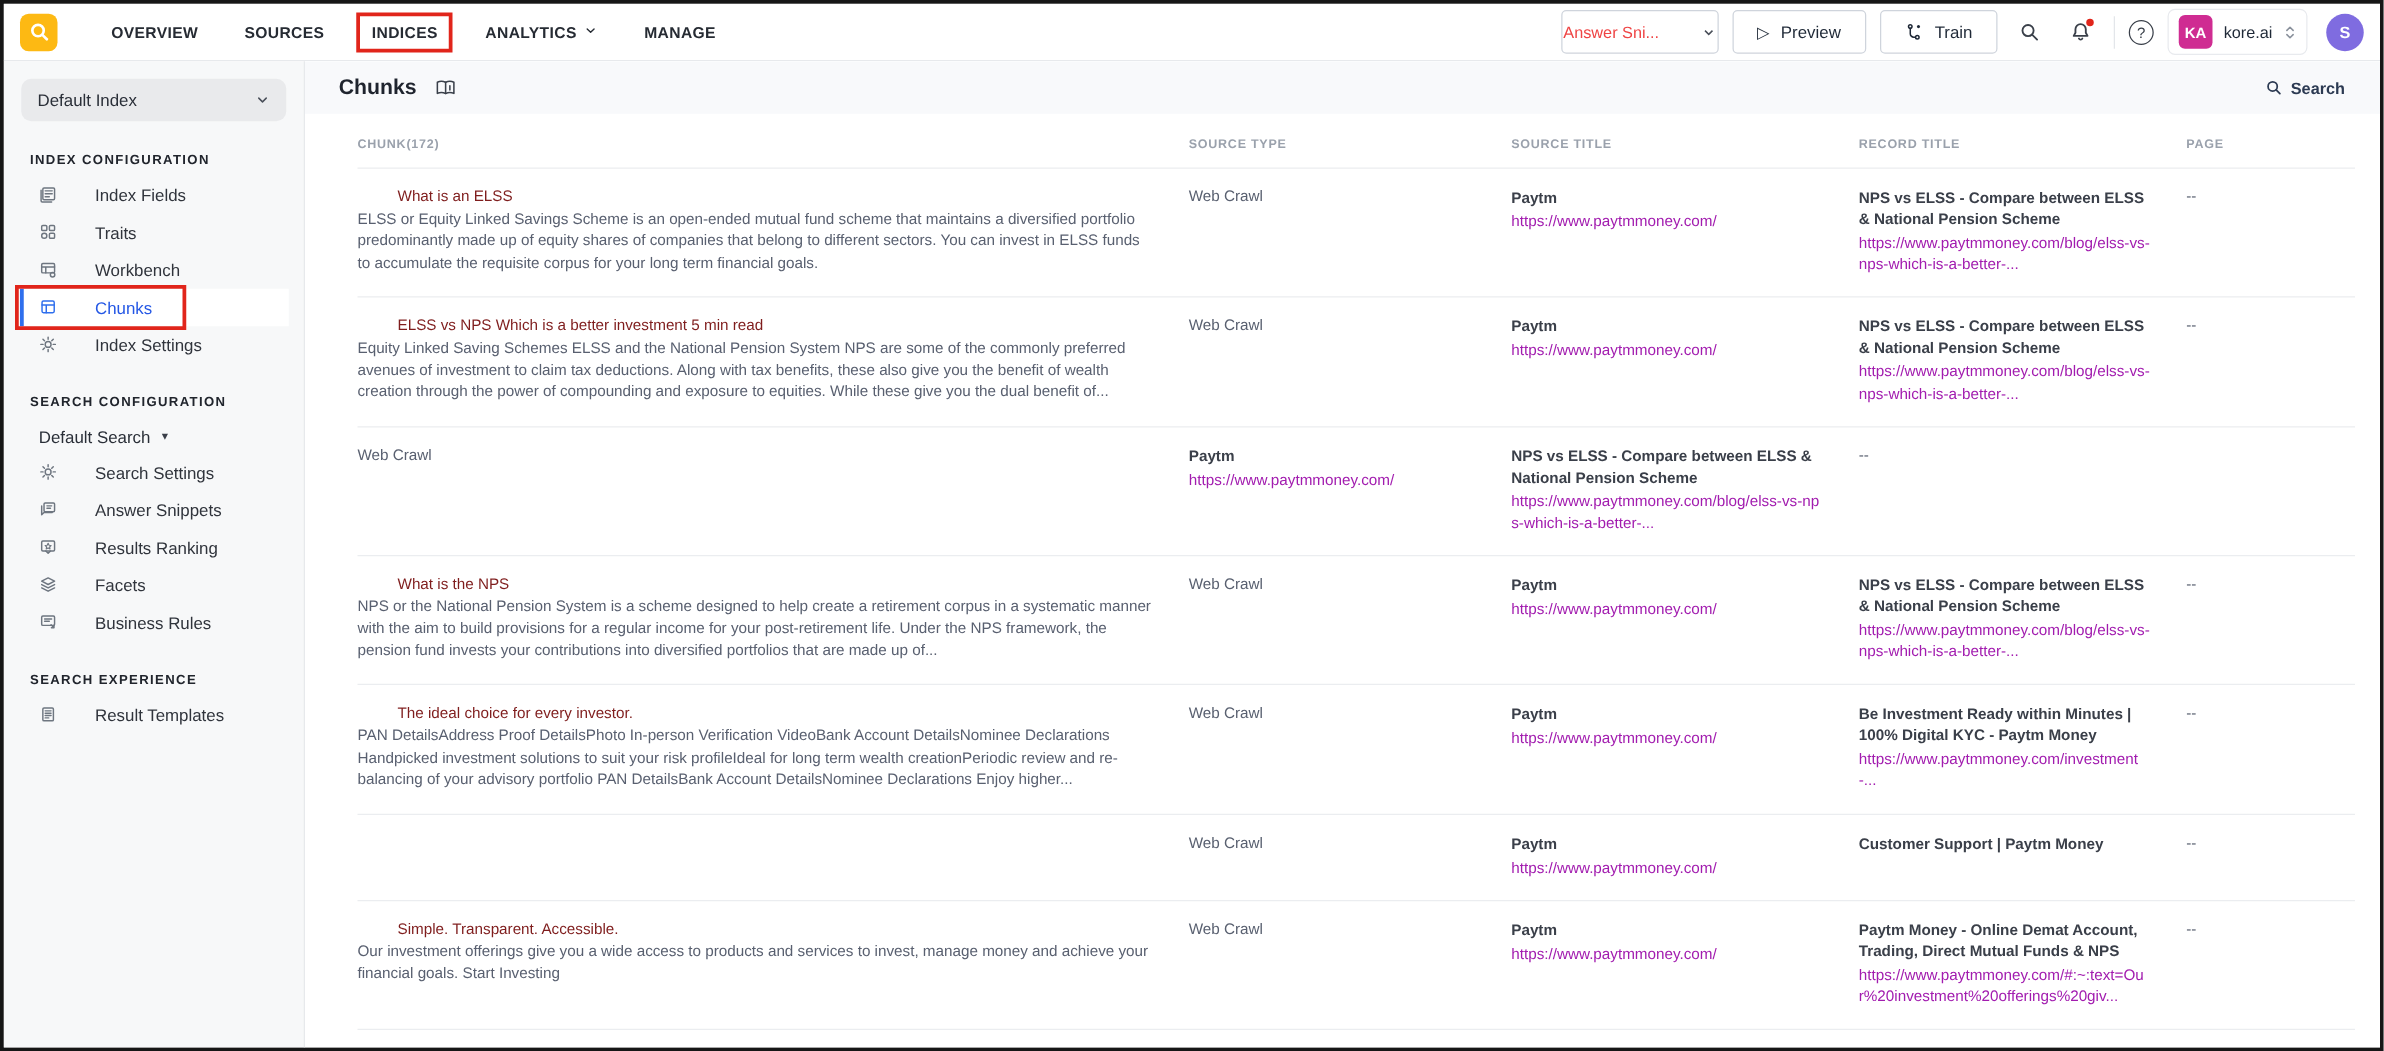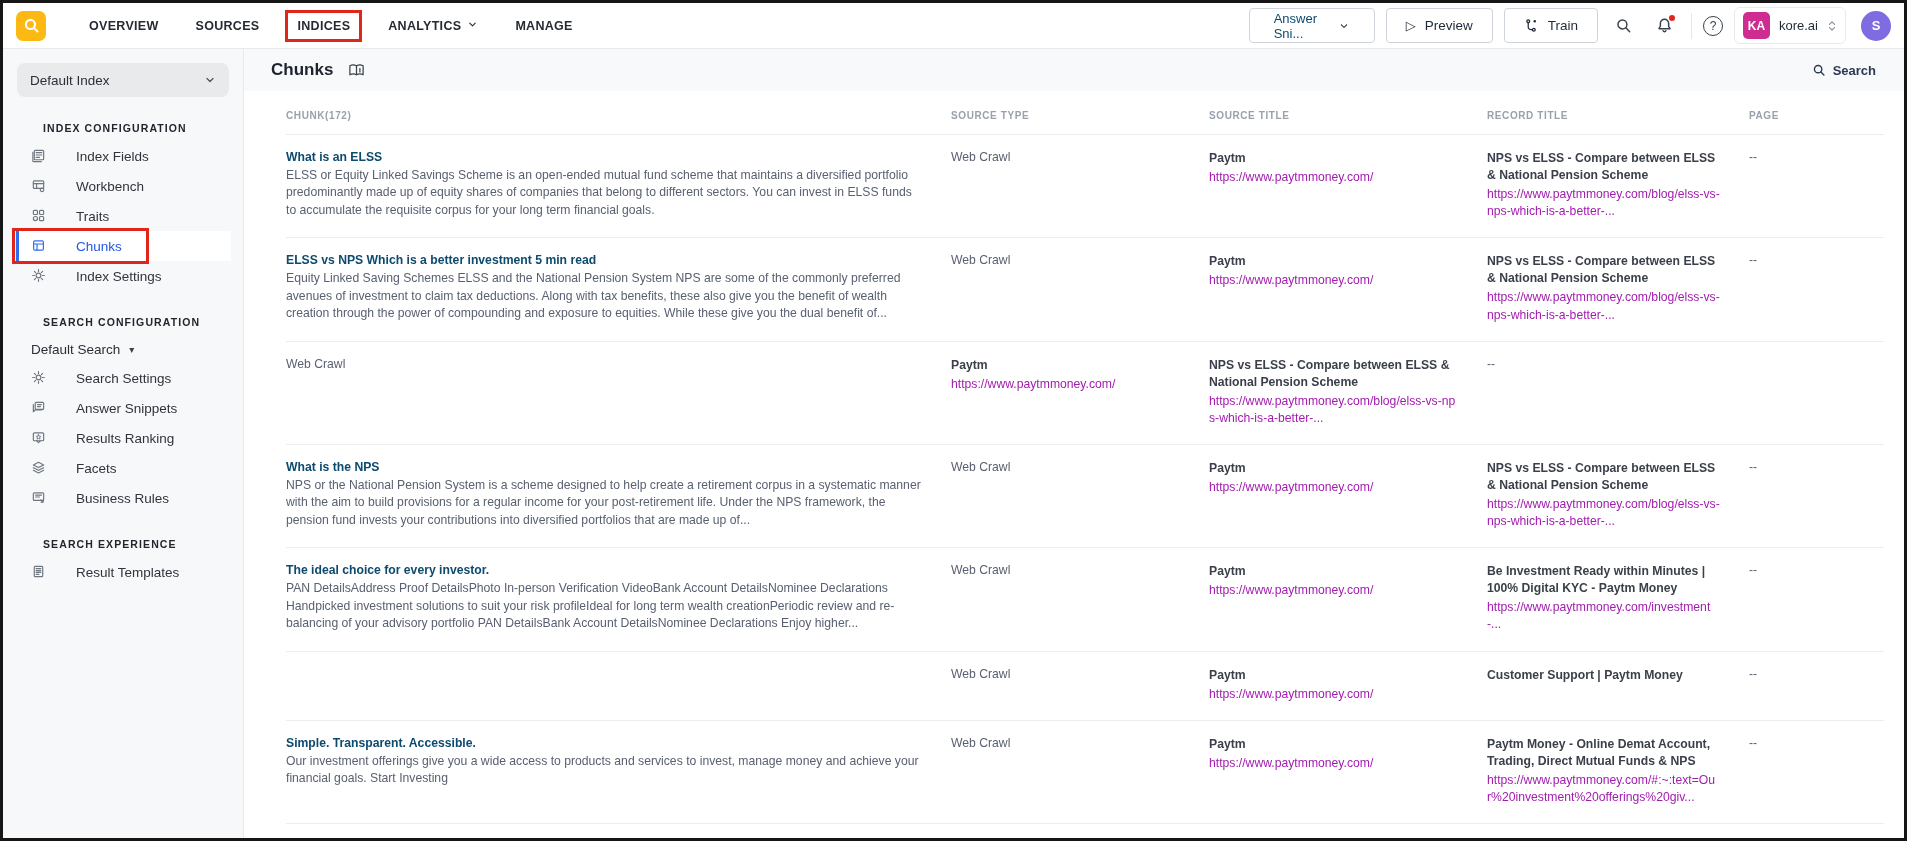--- a/index.html
+++ b/index.html
@@ -9,42 +9,42 @@
 
   
   .topnav { height:46px; flex:0 0 46px; display:flex; align-items:center; padding:0 13px; background:#fff; border-bottom:1px solid #e7e9ec; }
   .logo { width:30px; height:30px; border-radius:7px; background:#fdb913; display:flex; align-items:center; justify-content:center; color:#fff; flex:0 0 30px; cursor:pointer; }
   .logo svg { width:17px; height:17px; stroke:#fff; stroke-width:2; fill:none; stroke-linecap:round; }
   .nav-items { display:flex; align-items:center; margin-left:32px; }
   .nav-item { font-size:12.5px; font-weight:600; color:#262b33; letter-spacing:.3px; padding:8px 11px; margin-right:15px; cursor:pointer; display:flex; align-items:center; gap:6px; white-space:nowrap; }
   .nav-item.boxed { border:3px solid #e1251b; padding:6px 9px; }
   .nav-item .chev svg { width:11px; height:11px; stroke:#262b33; stroke-width:1.6; fill:none; stroke-linecap:round; stroke-linejoin:round; }
   .topnav-right { margin-left:auto; display:flex; align-items:center; gap:11px; }
-  .select-box { width:126px; height:35px; border:1px solid #cfd4dc; border-radius:4px; background:#fff; display:flex; align-items:center; justify-content:space-between; padding:0 24px; font-size:13px; color:#0c4a6e; cursor:pointer; }
+  .select-box { width:126px; height:35px; border:1px solid #cfd4dc; border-radius:4px; background:#fff; display:flex; align-items:center; justify-content:space-between; padding:0 1px; font-size:13px; color:#ef4444; cursor:pointer; }
   .btn { height:35px; border:1px solid #cfd4dc; border-radius:4px; background:#fff; display:flex; align-items:center; gap:9px; padding:0 19px; font-size:13.5px; color:#1f2937; cursor:pointer; white-space:nowrap; }
   .btn .tri { font-size:13px; color:#1f2937; }
   .iconbtn { width:30px; height:30px; display:flex; align-items:center; justify-content:center; cursor:pointer; position:relative; color:#3a404a; }
   .iconbtn svg { width:17px; height:17px; stroke:currentColor; stroke-width:1.4; fill:none; stroke-linecap:round; stroke-linejoin:round; }
   .bell-dot { position:absolute; top:4px; right:5px; width:6px; height:6px; border-radius:50%; background:#e1251b; }
   .vdiv { width:1px; height:26px; background:#e3e6ea; }
   .help-circle { width:20px; height:20px; border:1.4px solid #3a404a; border-radius:50%; font-size:12px; color:#3a404a; display:flex; align-items:center; justify-content:center; cursor:pointer; }
   .account { display:flex; align-items:center; gap:9px; border:1px solid #e8eaee; border-radius:6px; padding:4px 8px; cursor:pointer; }
   .ka-badge { width:27px; height:27px; border-radius:5px; background:#cf2c92; color:#fff; font-size:12px; font-weight:700; display:flex; align-items:center; justify-content:center; }
   .account-name { font-size:13px; color:#1f2937; }
   .sorter svg { width:10px; height:14px; stroke:#8a919c; stroke-width:1.5; fill:none; stroke-linecap:round; stroke-linejoin:round; }
   .avatar { width:30px; height:30px; border-radius:50%; background:#7f6ce0; color:#fff; font-size:13px; font-weight:600; display:flex; align-items:center; justify-content:center; margin-left:4px; cursor:pointer; }
 
   
   .app { flex:1; display:flex; min-height:0; }
 
   
   .sidebar { width:241px; flex:0 0 241px; background:#f7f8f9; border-right:1px solid #e7e9ec; padding-top:14px; position:relative; overflow:hidden; }
   .index-dropdown { margin:0 14px 4px 14px; height:34px; background:#e9eaec; border-radius:8px; display:flex; align-items:center; justify-content:space-between; padding:12px 13px; font-size:13.5px; color:#2a2f38; cursor:pointer; }
   .index-dropdown svg { width:12px; height:12px; stroke:#4a505a; stroke-width:1.6; fill:none; stroke-linecap:round; stroke-linejoin:round; }
-  .side-section-title { margin-top:25px; margin-bottom:7px; padding-left:40px; font-size:10.5px; font-weight:700; letter-spacing:1.1px; color:#21252d; }
+  .side-section-title { margin-top:25px; margin-bottom:7px; padding-left:21px; font-size:10.5px; font-weight:700; letter-spacing:1.1px; color:#21252d; }
   .side-sub { height:28px; display:flex; align-items:center; gap:9px; padding-left:28px; font-size:13.5px; color:#2a2f38; cursor:pointer; }
   .side-sub .caret { font-size:10px; color:#3a3f49; }
   .side-item { height:30px; display:flex; align-items:center; gap:29px; padding-left:28px; font-size:13.5px; color:#30343c; cursor:pointer; position:relative; }
   .side-item .icn { width:16px; height:16px; color:#6e7680; display:flex; flex:0 0 16px; }
   .side-item .icn svg { width:15px; height:15px; stroke:currentColor; stroke-width:1.25; fill:none; stroke-linecap:round; stroke-linejoin:round; }
   .side-item.active { background:#fff; border-left:3px solid #2f6fed; margin-left:13px; margin-right:12px; padding-left:12px; color:#2457e5; font-weight:500; }
   .side-item.active .icn { color:#2f6fed; }
   .red-box { position:absolute; left:-7px; top:-3px; width:137px; height:36px; border:3px solid #e1251b; pointer-events:none; }
 
   
@@ -55,21 +55,21 @@
   .title-icon svg { width:17px; height:17px; stroke:currentColor; stroke-width:1.3; fill:none; stroke-linecap:round; stroke-linejoin:round; }
   .header-search { margin-left:auto; display:flex; align-items:center; gap:7px; font-size:13px; font-weight:600; color:#2c3a52; cursor:pointer; }
   .header-search svg { width:14px; height:14px; stroke:#2c3a52; stroke-width:1.6; fill:none; stroke-linecap:round; }
 
   .table { flex:1; min-height:0; padding:0 20px 0 42px; overflow:hidden; }
   .thead, .trow { display:grid; grid-template-columns:665px 258px 278px 262px 1fr; }
   .thead { padding:19px 0 13px; }
   .th { font-size:10px; font-weight:700; letter-spacing:.6px; color:#9aa1ac; }
   .trow { border-top:1px solid #ebedf0; padding:15px 0 17px; }
   .chunk-cell { padding-right:46px; }
-  .chunk-title { font-size:12.2px; font-weight:700; color:#0c4a6e; margin-bottom:3px; }
+  .chunk-title { font-size:12.2px; font-weight:400; color:#7f1d1d; margin-bottom:3px;margin-left:32px; }
   .chunk-body { font-size:12.2px; color:#596070; line-height:1.42; }
   .cell { font-size:12.2px; color:#596070; padding-right:28px; }
   .cell-title { font-size:12.2px; font-weight:700; color:#3a3f49; line-height:1.4; margin-bottom:2px; }
   .cell-url { font-size:12.2px; color:#a21caf; line-height:1.4; word-break:break-all; }
   .page-cell { color:#596070; }
 </style>
 </head>
 <body>
 
 <div id="screen">
@@ -180,37 +180,37 @@
                 <rect x="3.5" y="2.5" width="10" height="10" rx="1"></rect>
                 <path d="M5.5 5h6M5.5 7.5h6M5.5 10h3.5"></path>
                 <path d="M2 4.5v9a1 1 0 0 0 1 1h8"></path>
               </svg>
             </span>
             <span>Index Fields</span>
           </div>
           <div class="side-item">
             <span class="icn">
               <svg viewBox="0 0 16 16">
-                <rect x="2.5" y="3" width="11" height="8" rx="1"></rect>
-                <path d="M2.5 6h11M6 6v5"></path>
-                <circle cx="11.8" cy="12.6" r="1.9"></circle>
-              </svg>
-            </span>
-            <span>Workbench</span>
-          </div>
-          <div class="side-item">
-            <span class="icn">
-              <svg viewBox="0 0 16 16">
                 <rect x="2.5" y="2.5" width="4.4" height="4.4" rx="1"></rect>
                 <rect x="9.1" y="2.5" width="4.4" height="4.4" rx="1"></rect>
                 <circle cx="4.7" cy="11.3" r="2.2"></circle>
                 <rect x="9.1" y="9.1" width="4.4" height="4.4" rx="1"></rect>
               </svg>
             </span>
             <span>Traits</span>
+          </div>
+          <div class="side-item">
+            <span class="icn">
+              <svg viewBox="0 0 16 16">
+                <rect x="2.5" y="3" width="11" height="8" rx="1"></rect>
+                <path d="M2.5 6h11M6 6v5"></path>
+                <circle cx="11.8" cy="12.6" r="1.9"></circle>
+              </svg>
+            </span>
+            <span>Workbench</span>
           </div>
           <div class="side-item active">
             <span class="icn">
               <svg viewBox="0 0 16 16">
                 <rect x="2.8" y="3" width="10.4" height="10" rx="1.2"></rect>
                 <path d="M2.8 6.4h10.4M6.4 6.4v6.6"></path>
               </svg>
             </span>
             <span>Chunks</span>
             <span class="red-box"></span>

